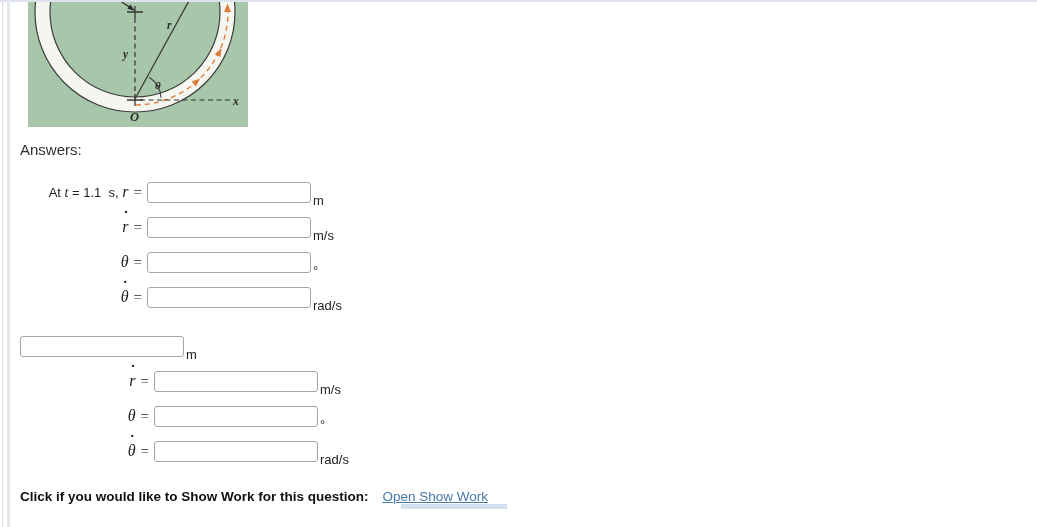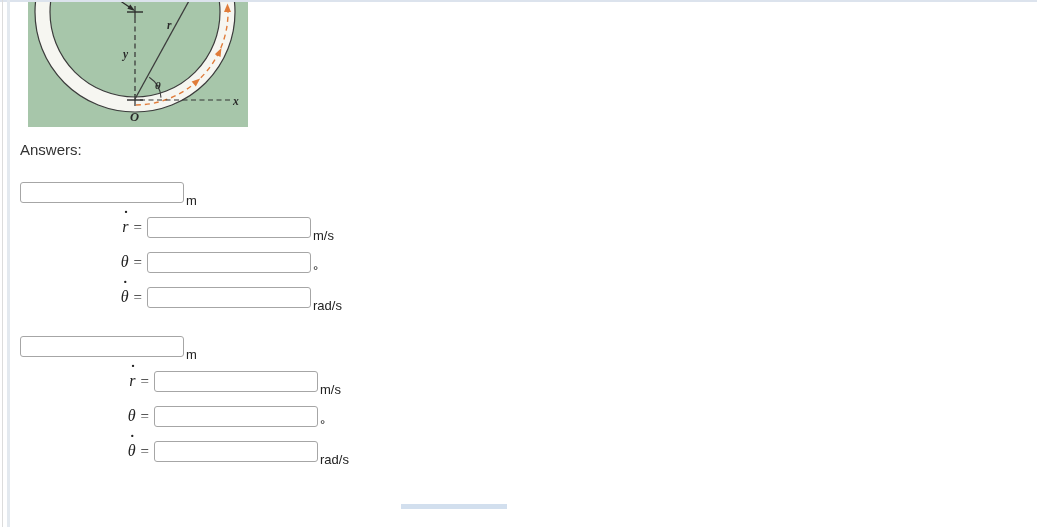--- a/index.html
+++ b/index.html
@@ -72,20 +72,21 @@
       <text class="fig-label" x="139" y="27" font-size="11.5">r</text>
       <text class="fig-label" x="127" y="87" font-size="11">θ</text>
       <text class="fig-label" x="205" y="103" font-size="11.5">x</text>
       <text class="fig-label" x="102" y="119" font-size="12.5">O</text>
     </svg>
   </div>
 
   <div class="answers-heading">Answers:</div>
 
   <div class="row g1" style="top:182px">
+    <span class="rlabel"><span class="pre">At </span><span class="pre-it">t</span><span class="pre"> = 1.1  s, </span><span class="sym"><span class="dot"></span><span>r</span></span><span class="eq">=</span></span>
     <input class="ansbox" value="" style="">
     <span class="unit">m</span>
   </div>
   <div class="row g1" style="top:217px">
     <span class="rlabel"><span class="pre"></span><span class="pre-it"></span><span class="pre"></span><span class="sym"><span class="dot">˙</span><span>r</span></span><span class="eq">=</span></span>
     <input class="ansbox" value="" style="">
     <span class="unit">m/s</span>
   </div>
   <div class="row g1" style="top:252px">
     <span class="rlabel"><span class="pre"></span><span class="pre-it"></span><span class="pre"></span><span class="sym"><span class="dot"></span><span>θ</span></span><span class="eq">=</span></span>
@@ -112,13 +113,16 @@
     <input class="ansbox" value="" style="">
     <span class="unit">°</span>
   </div>
   <div class="row g2" style="top:441px">
     <span class="rlabel"><span class="pre"></span><span class="pre-it"></span><span class="pre"></span><span class="sym"><span class="dot">˙</span><span>θ</span></span><span class="eq">=</span></span>
     <input class="ansbox" value="" style="">
     <span class="unit">rad/s</span>
   </div>
 
   <div class="link-highlight"></div>
+  <div class="showwork">
+    <span class="prompt">Click if you would like to Show Work for this question:</span><a>Open Show Work</a>
+  </div>
 </div>
 
 </body></html>

